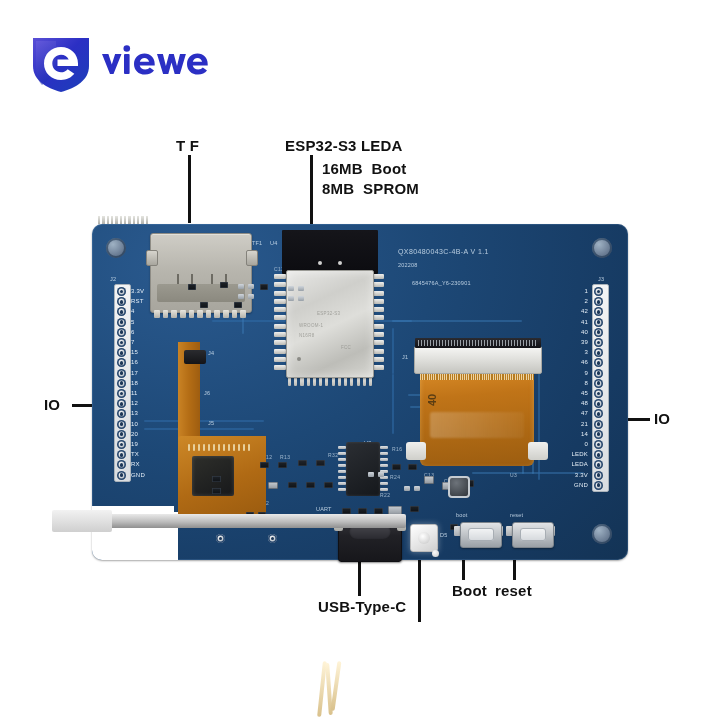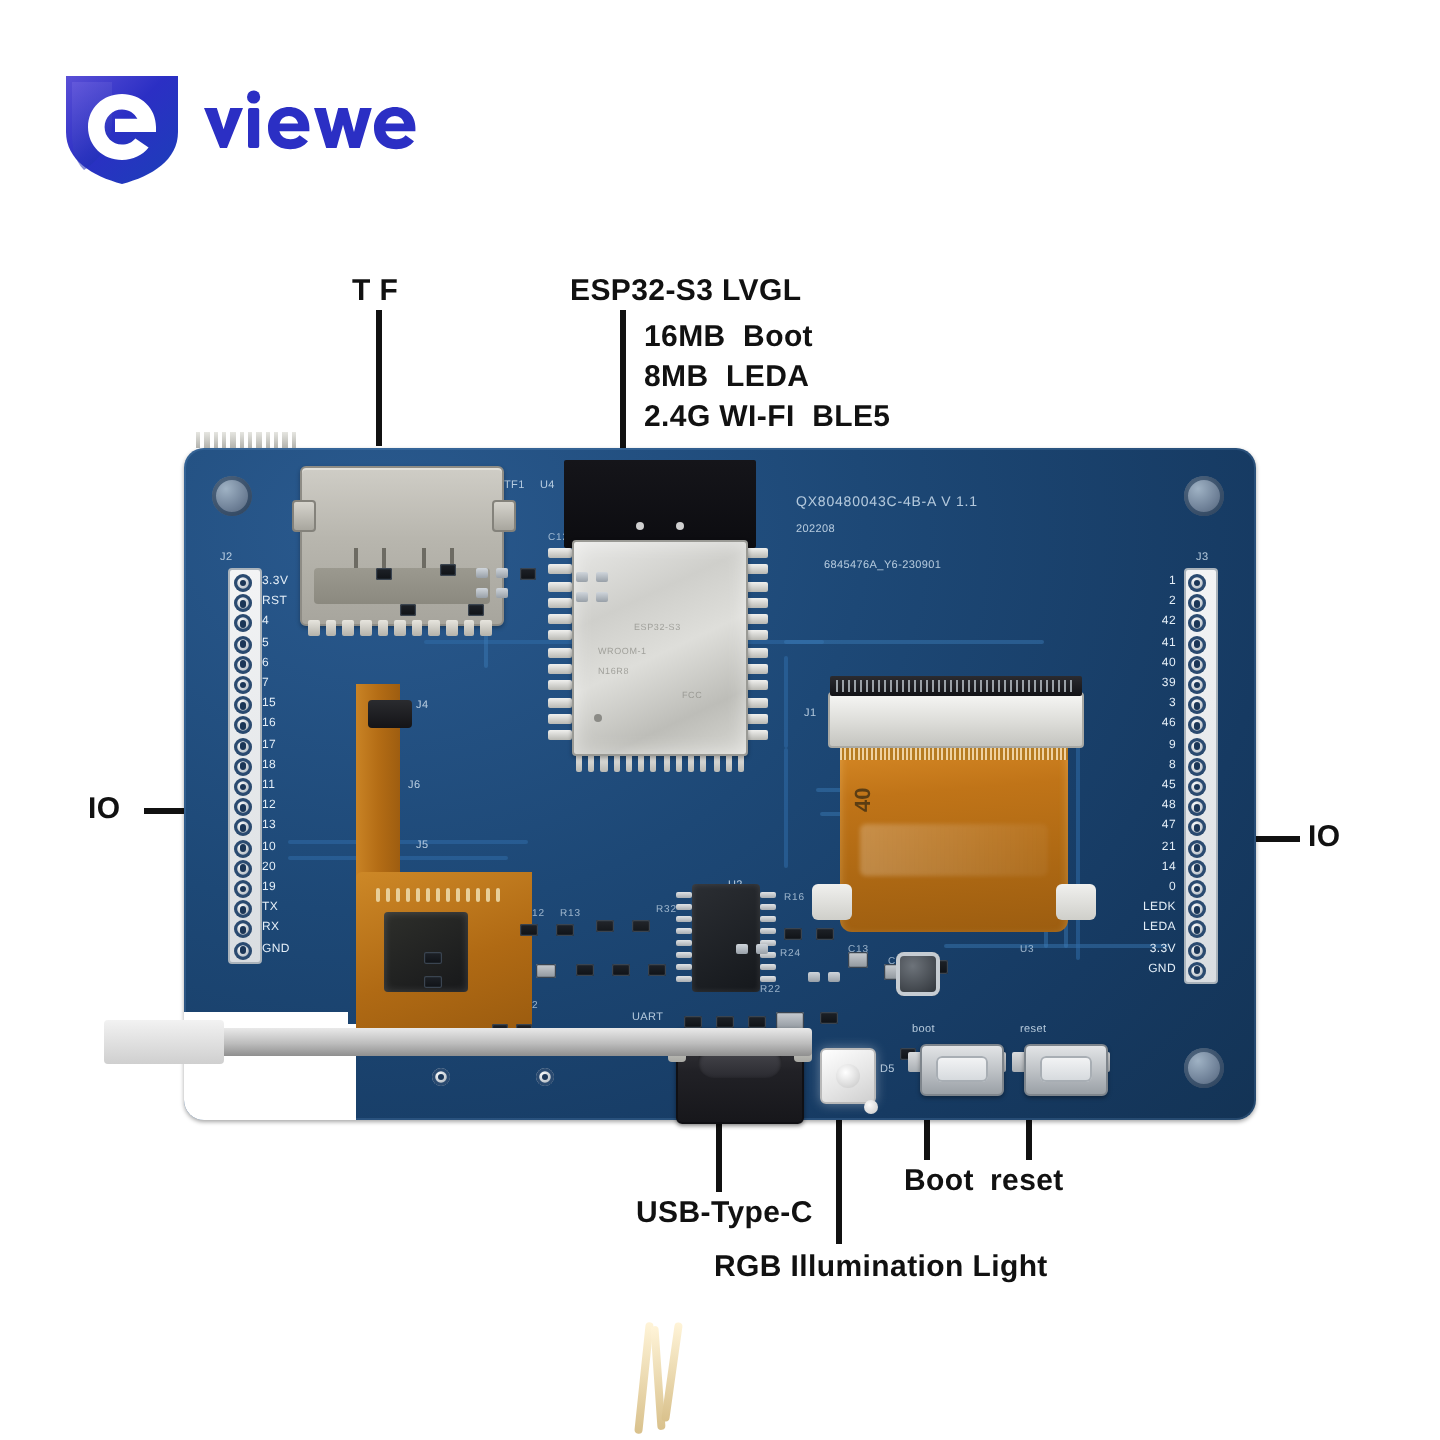--- a/index.html
+++ b/index.html
@@ -266,28 +266,26 @@
         <rect x="94" y="22" width="5.6" height="20" rx="1"></rect>
         <circle cx="96.8" cy="16.5" r="3.3"></circle>
         <path d="M104 32 c0 -6.1 4.4 -10.5 10.5 -10.5 c6 0 10.2 4.3 10.2 10.4 v1.7 h-15 c.7 2.6 2.8 4 5.5 4 c2 0 3.6 -.7 4.6 -2 l4.2 3 c-2 2.6 -5.1 4 -8.9 4 C108.4 42.6 104 38.2 104 32 Z m5.8 -2.2 h9.3 c-.6 -2.4 -2.4 -3.8 -4.6 -3.8 c-2.3 0 -4.1 1.4 -4.7 3.8 z"></path>
         <path d="M127 22 h5.9 l3 12 l3.2 -12 h4.7 l3.2 12 l3 -12 h5.9 l-6 20 h-5.2 l-3.2 -11.6 l-3.2 11.6 h-5.2 z"></path>
         <path d="M157 32 c0 -6.1 4.4 -10.5 10.5 -10.5 c6 0 10.2 4.3 10.2 10.4 v1.7 h-15 c.7 2.6 2.8 4 5.5 4 c2 0 3.6 -.7 4.6 -2 l4.2 3 c-2 2.6 -5.1 4 -8.9 4 C161.4 42.6 157 38.2 157 32 Z m5.8 -2.2 h9.3 c-.6 -2.4 -2.4 -3.8 -4.6 -3.8 c-2.3 0 -4.1 1.4 -4.7 3.8 z"></path>
       </g>
     </svg>
   </div>
 
   <div class="lbl lbl-tf">T F</div>
-  <div class="lbl lbl-esp">ESP32-S3 LVGL</div>
+  <div class="lbl lbl-esp">ESP32-S3 LEDA</div>
   <div class="lbl lbl-flash">16MB  Boot</div>
-  <div class="lbl lbl-sprom">8MB  LEDA</div>
-  <div class="lbl lbl-wifi">2.4G WI-FI  BLE5</div>
+  <div class="lbl lbl-sprom">8MB  SPROM</div>
   <div class="lbl lbl-io-l">IO</div>
   <div class="lbl lbl-io-r">IO</div>
   <div class="lbl lbl-usb">USB-Type-C</div>
-  <div class="lbl lbl-rgb">RGB Illumination Light</div>
   <div class="lbl lbl-boot">Boot</div>
   <div class="lbl lbl-reset">reset</div>
 
   <div class="ln ln-v ln-tf"></div>
   <div class="ln ln-v ln-esp"></div>
   <div class="ln ln-h ln-io-l"></div>
   <div class="ln ln-h ln-io-r"></div>
   <div class="ln ln-v ln-usb"></div>
   <div class="ln ln-v ln-rgb"></div>
   <div class="ln ln-v ln-boot"></div>

